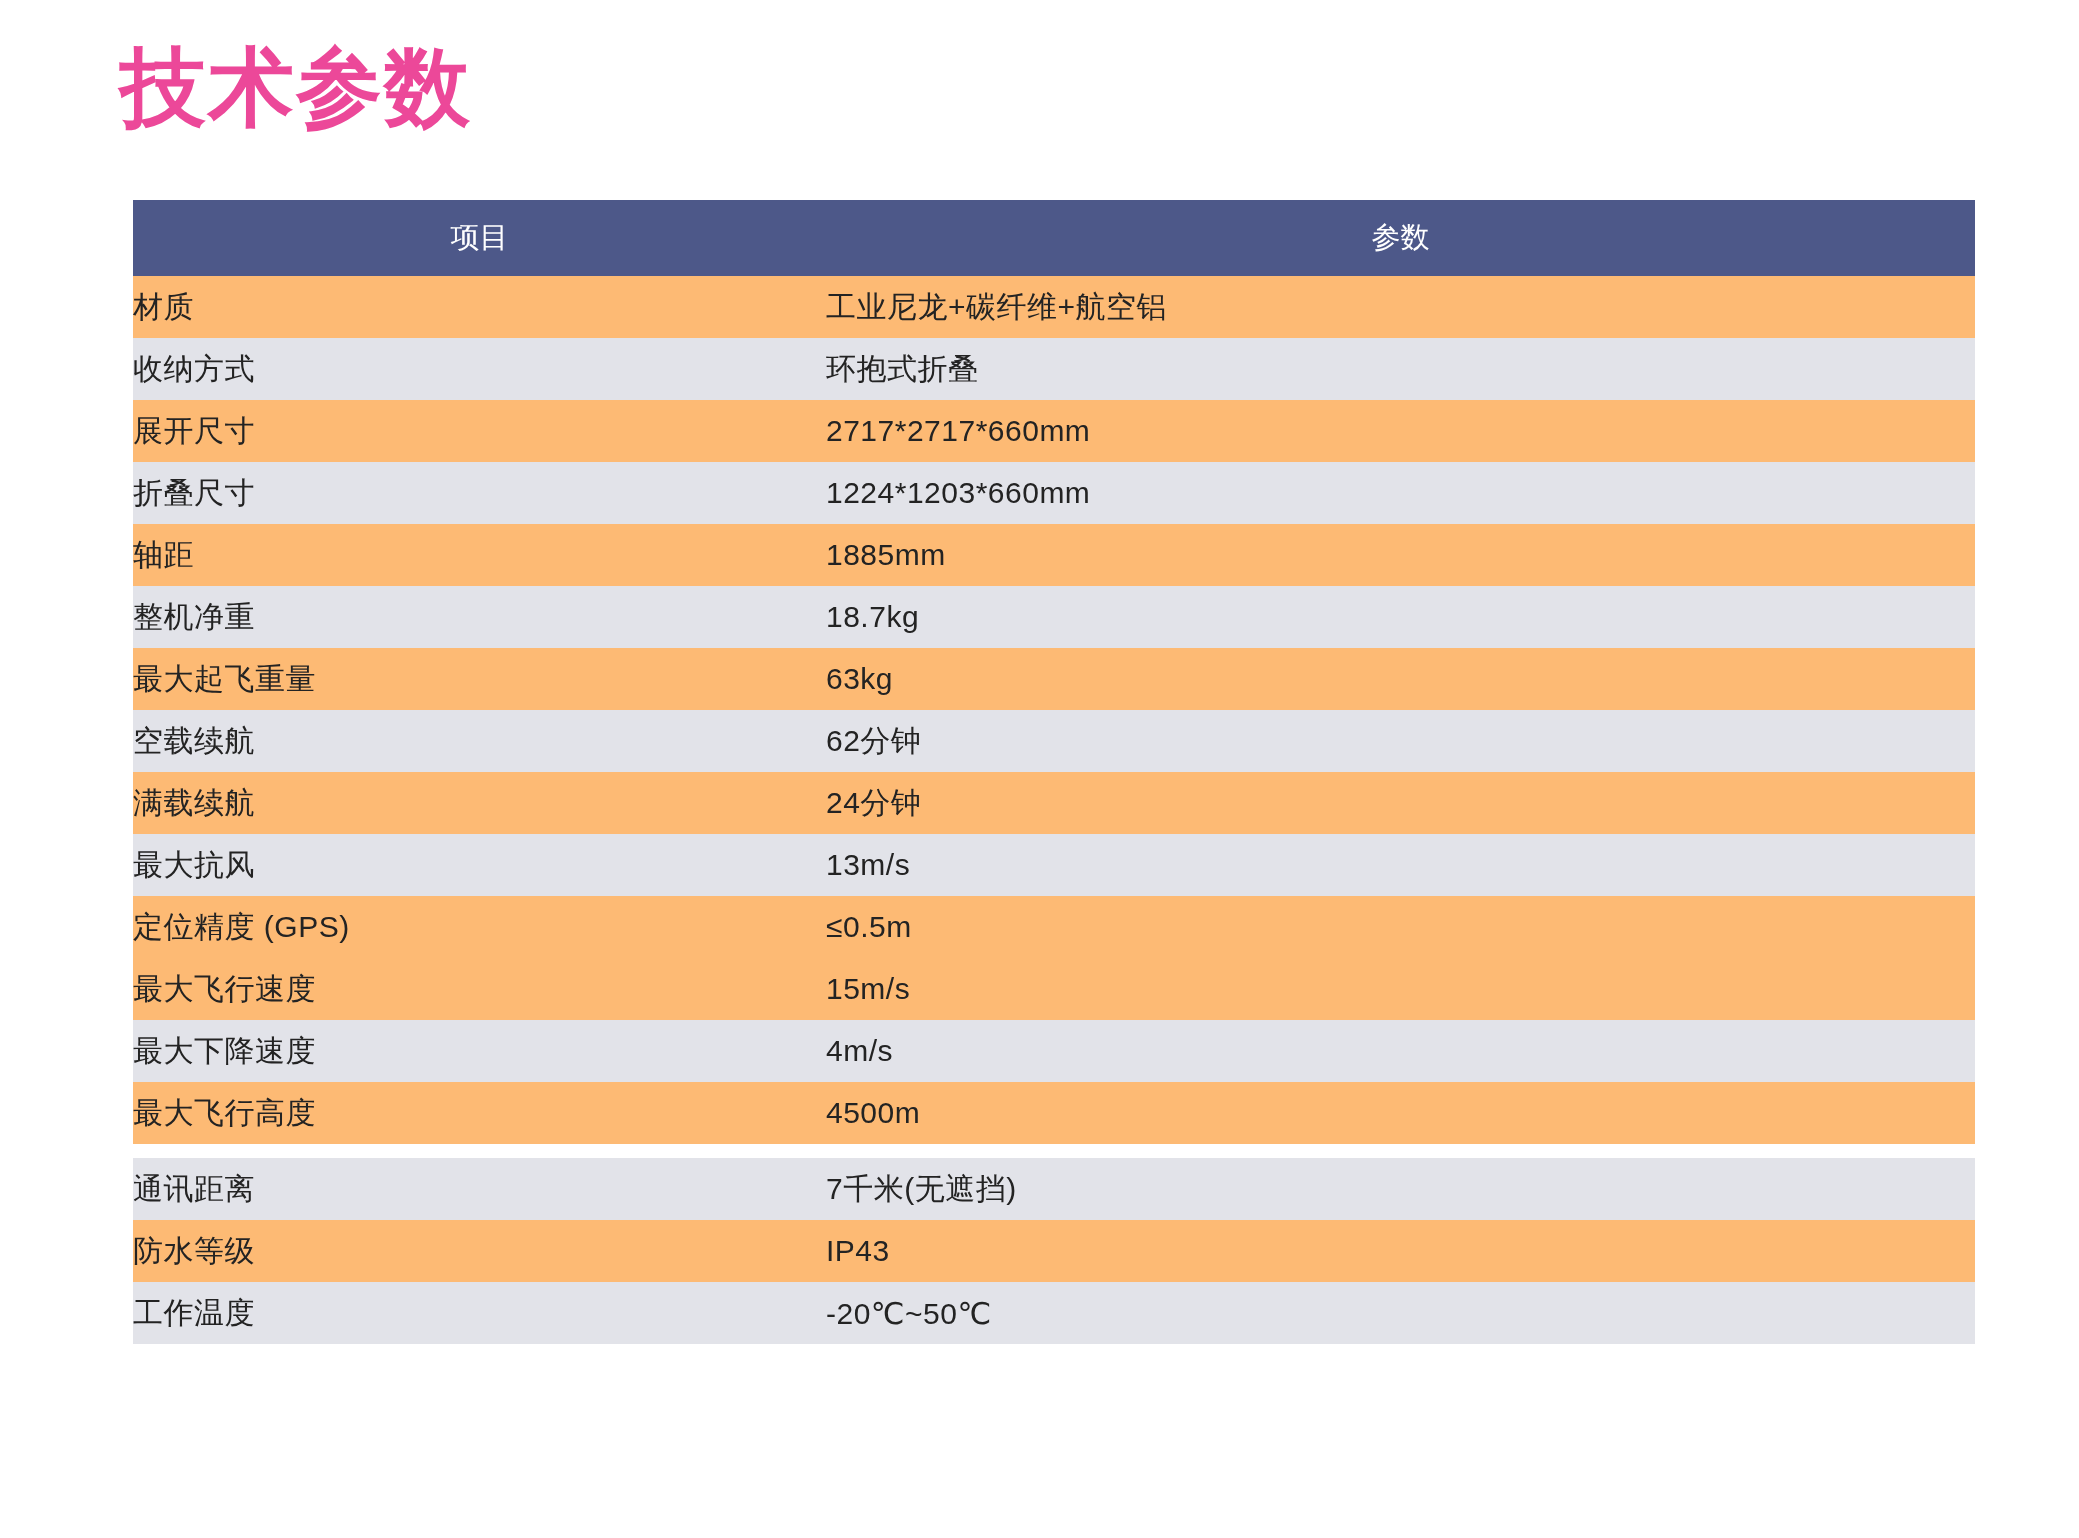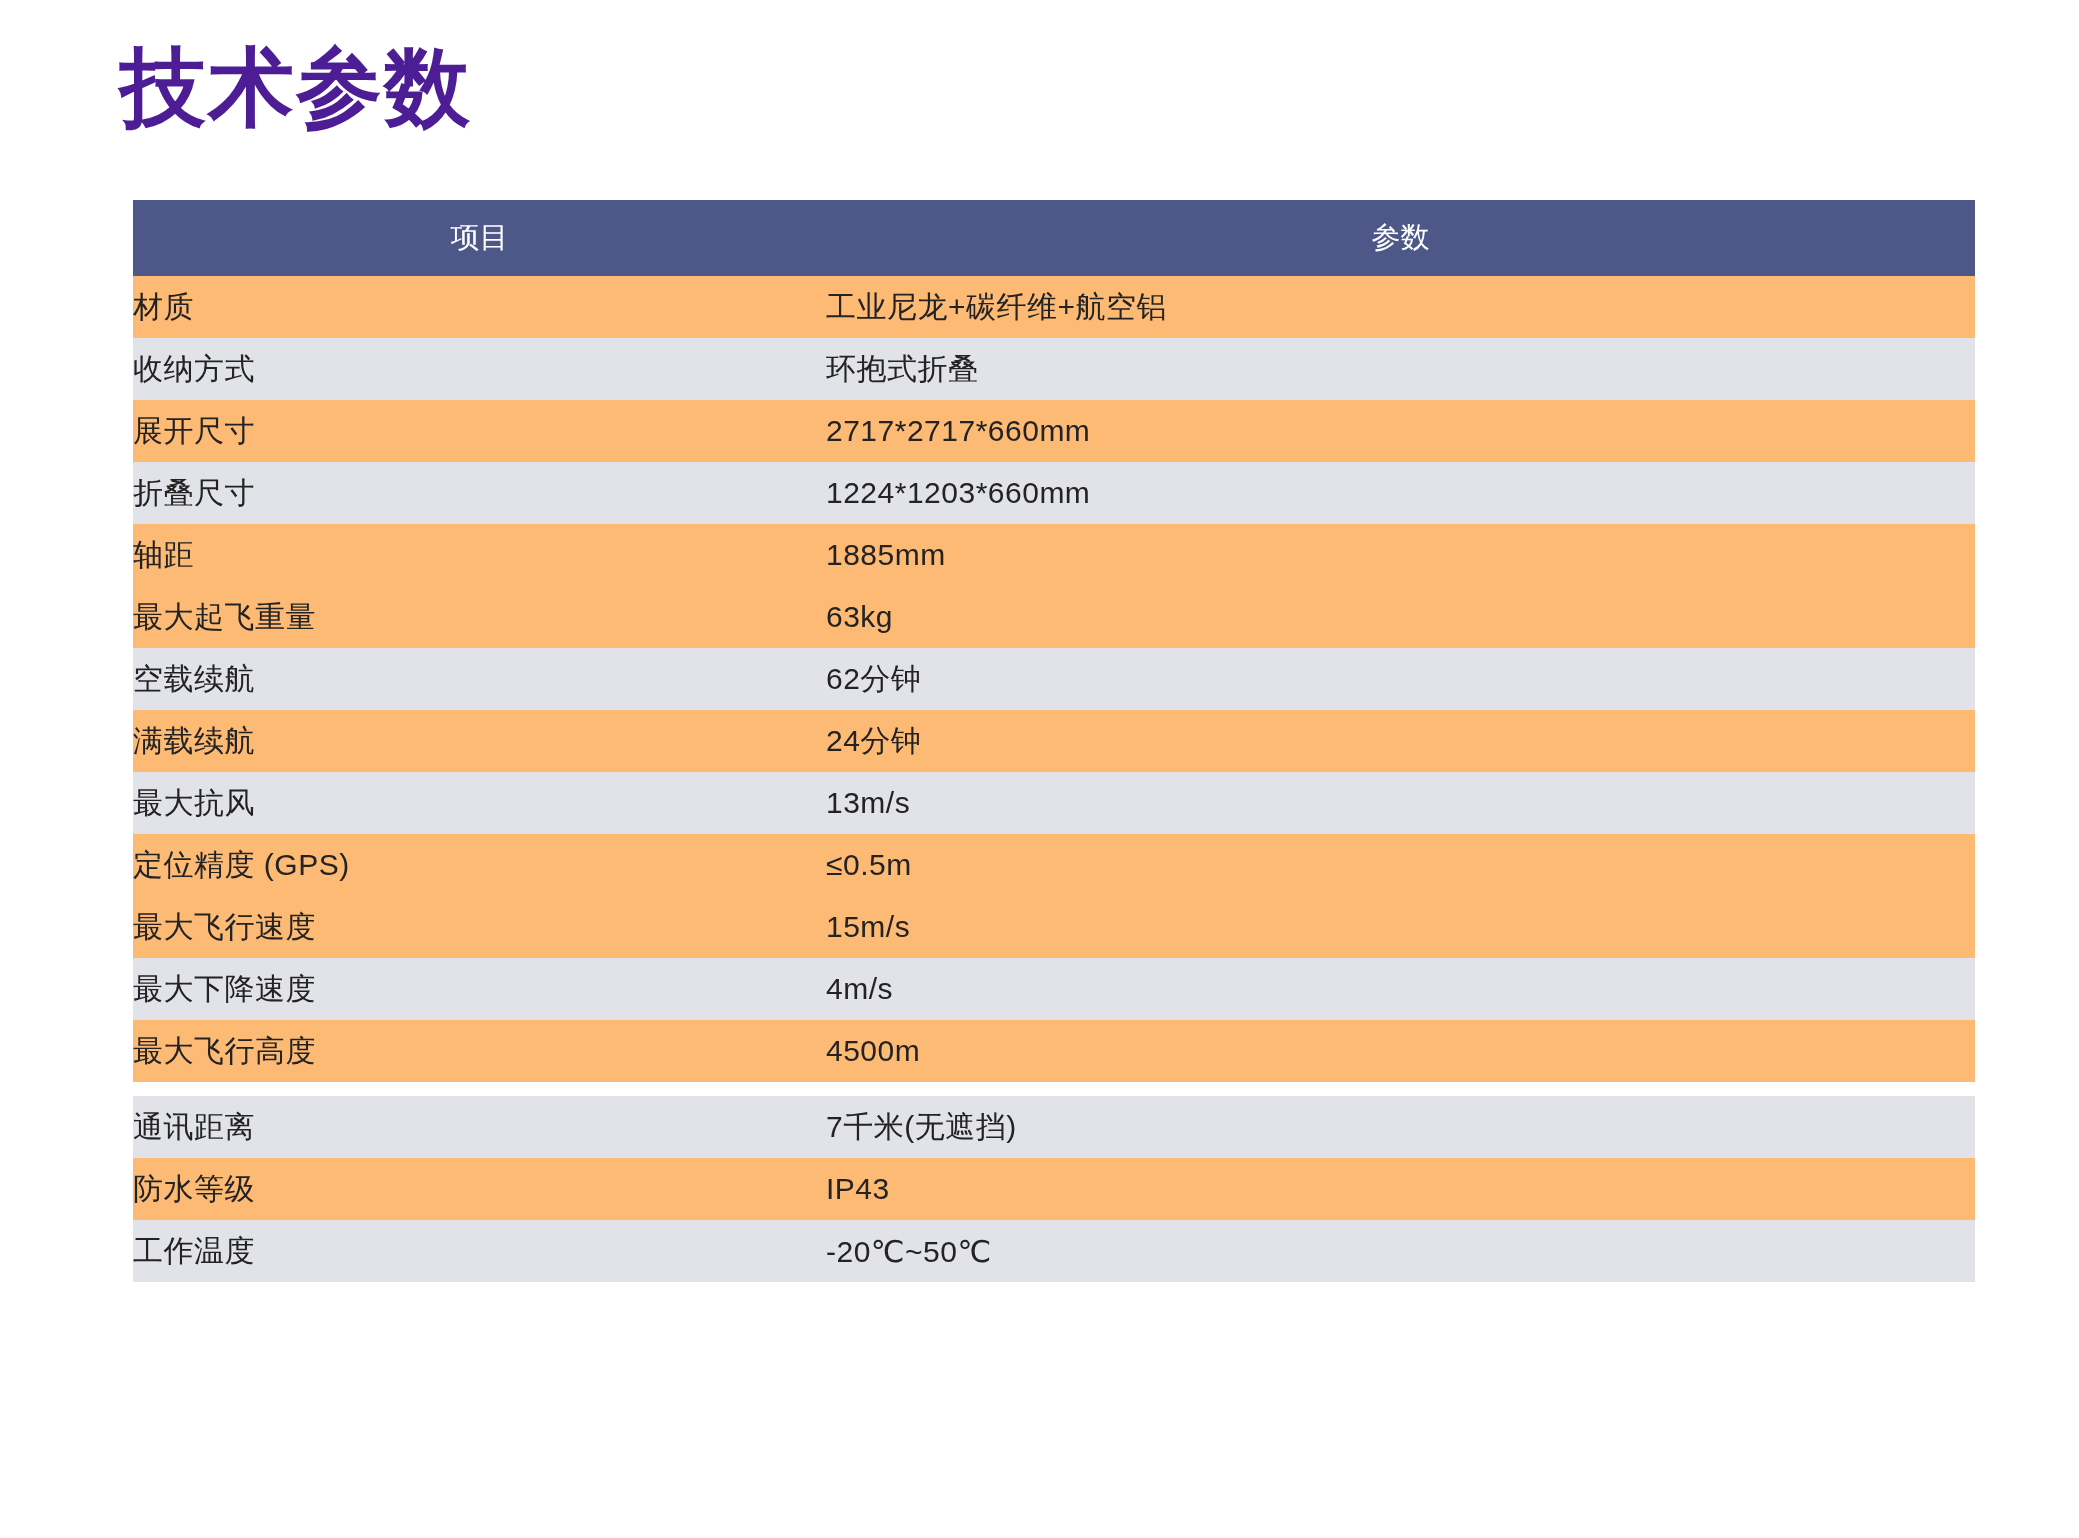--- a/index.html
+++ b/index.html
@@ -20,21 +20,21 @@
     height: 1538px;
     box-sizing: border-box;
   }
   .title {
     position: absolute;
     left: 120px;
     top: 42px;
     font-size: 86px;
     line-height: 1.05;
     font-weight: bold;
-    color: #4c1d95;
+    color: #ec4899;
     letter-spacing: 2px;
   }
   .spec-table {
     position: absolute;
     left: 133px;
     top: 200px;
     width: 1842px;
     border-collapse: collapse;
     table-layout: fixed;
   }
@@ -110,20 +110,24 @@
         <td class="cell-value">2717*2717*660mm</td>
       </tr>
       <tr class="odd">
         <td class="cell-item">折叠尺寸</td>
         <td class="cell-value">1224*1203*660mm</td>
       </tr>
       <tr class="even">
         <td class="cell-item">轴距</td>
         <td class="cell-value">1885mm</td>
       </tr>
+      <tr class="odd">
+        <td class="cell-item">整机净重</td>
+        <td class="cell-value">18.7kg</td>
+      </tr>
       <tr class="even">
         <td class="cell-item">最大起飞重量</td>
         <td class="cell-value">63kg</td>
       </tr>
       <tr class="odd">
         <td class="cell-item">空载续航</td>
         <td class="cell-value">62分钟</td>
       </tr>
       <tr class="even">
         <td class="cell-item">满载续航</td>

